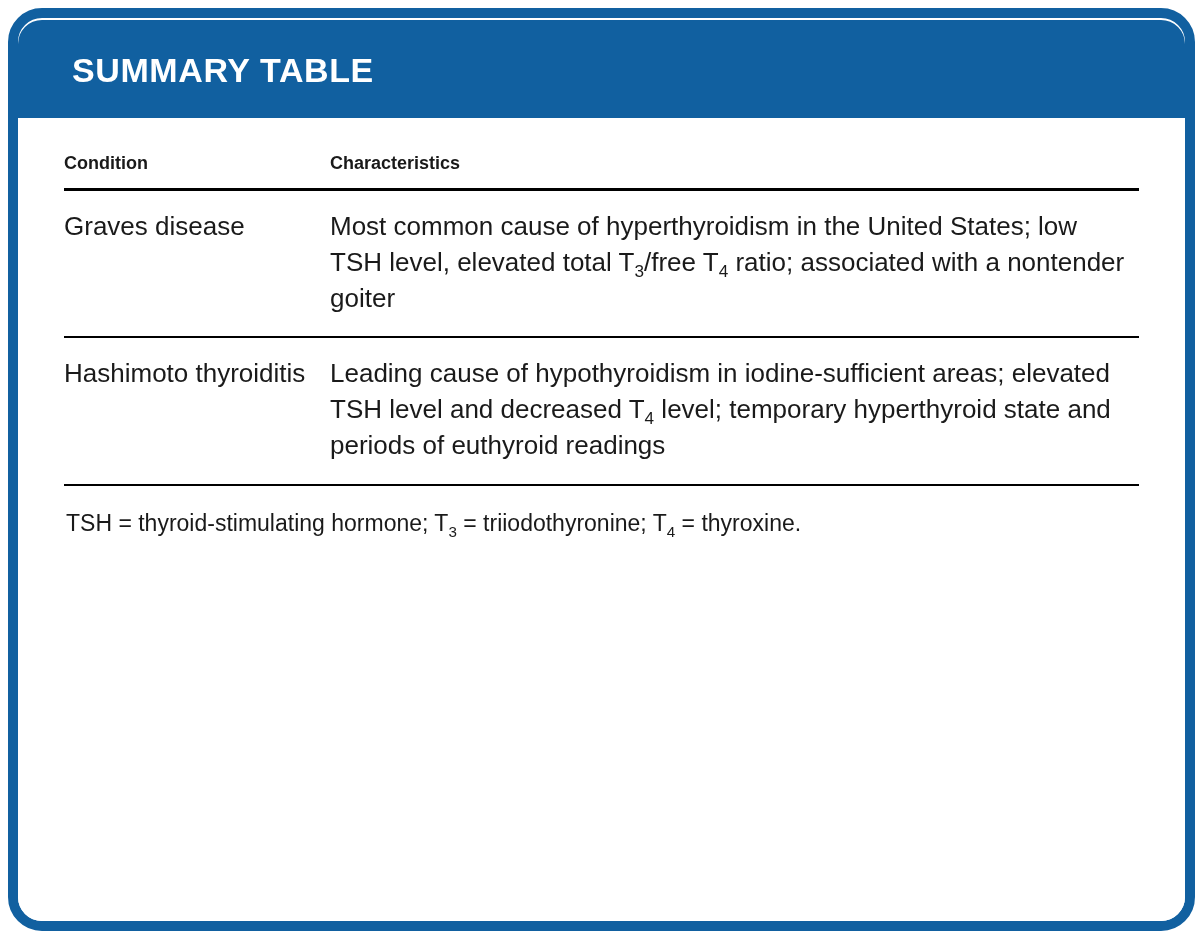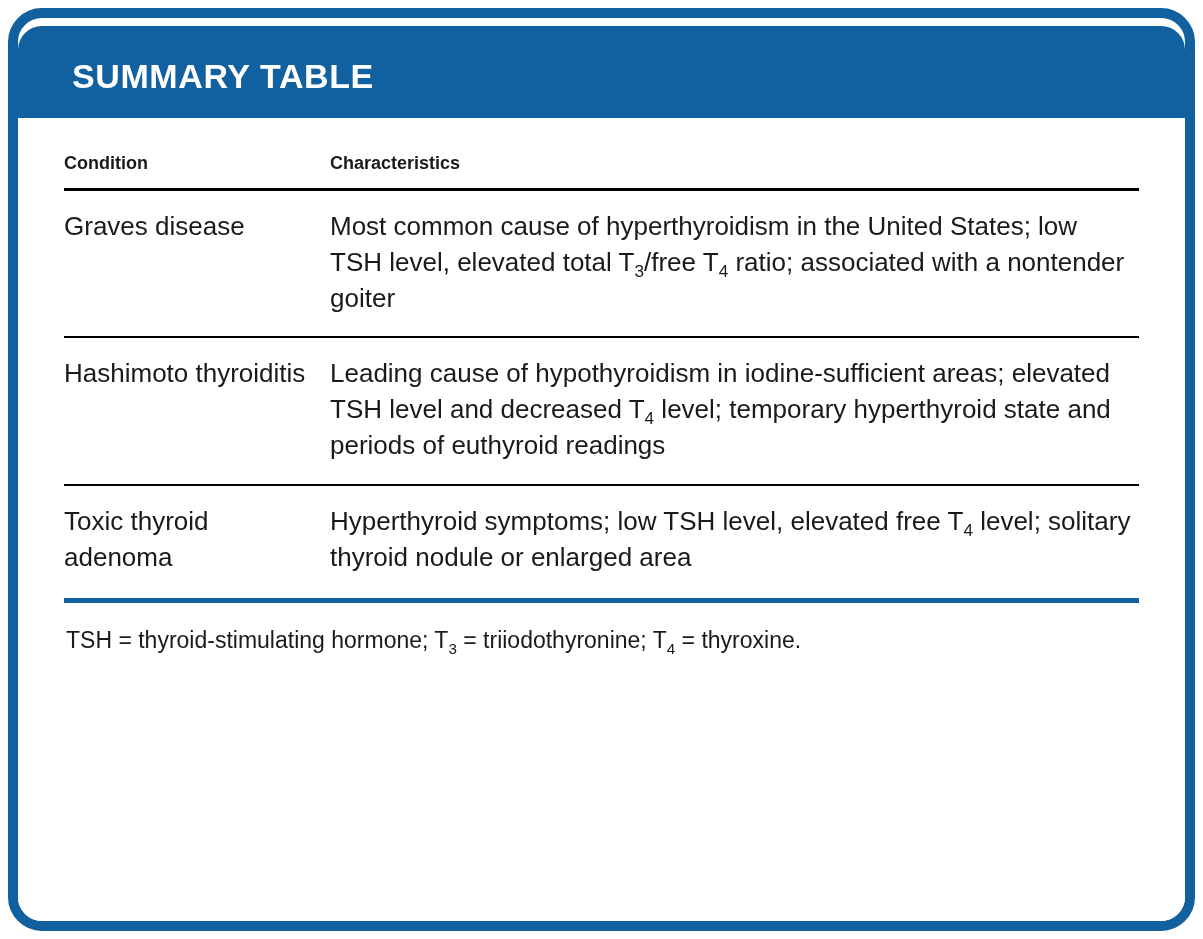--- a/index.html
+++ b/index.html
@@ -23,21 +23,21 @@
     box-sizing: border-box;
     border: 10px solid #1160a0;
     border-radius: 34px;
     background: #ffffff;
     overflow: hidden;
   }
 
   .title-bar {
     position: absolute;
     left: 0;
-    top: 8px;
+    top: 2px;
     right: 0;
     height: 100px;
     background: #1160a0;
     border-top-left-radius: 24px;
     border-top-right-radius: 24px;
     display: flex;
     align-items: center;
   }
   .title-text {
     color: #ffffff;
@@ -129,23 +129,19 @@
       </thead>
       <tbody>
         <tr>
           <td class="cell-cond">Graves disease</td>
           <td class="cell-char">Most common cause of hyperthyroidism in the United States; low TSH level, elevated total T<span class="sub">3</span>/free T<span class="sub">4</span> ratio; associated with a nontender goiter</td>
         </tr>
         <tr>
           <td class="cell-cond">Hashimoto thyroiditis</td>
           <td class="cell-char">Leading cause of hypothyroidism in iodine-sufficient areas; elevated TSH level and decreased T<span class="sub">4</span> level; temporary hyperthyroid state and periods of euthyroid readings</td>
         </tr>
-        <tr class="last-row">
-          <td class="cell-cond">Toxic thyroid adenoma</td>
-          <td class="cell-char">Hyperthyroid symptoms; low TSH level, elevated free T<span class="sub">4</span> level; solitary thyroid nodule or enlarged area</td>
-        </tr>
       </tbody>
     </table>
 
     <div class="footnote">TSH = thyroid-stimulating hormone; T<span class="sub">3</span> = triiodothyronine; T<span class="sub">4</span> = thyroxine.</div>
   </div>
 
 </div>
 
 </body></html>

